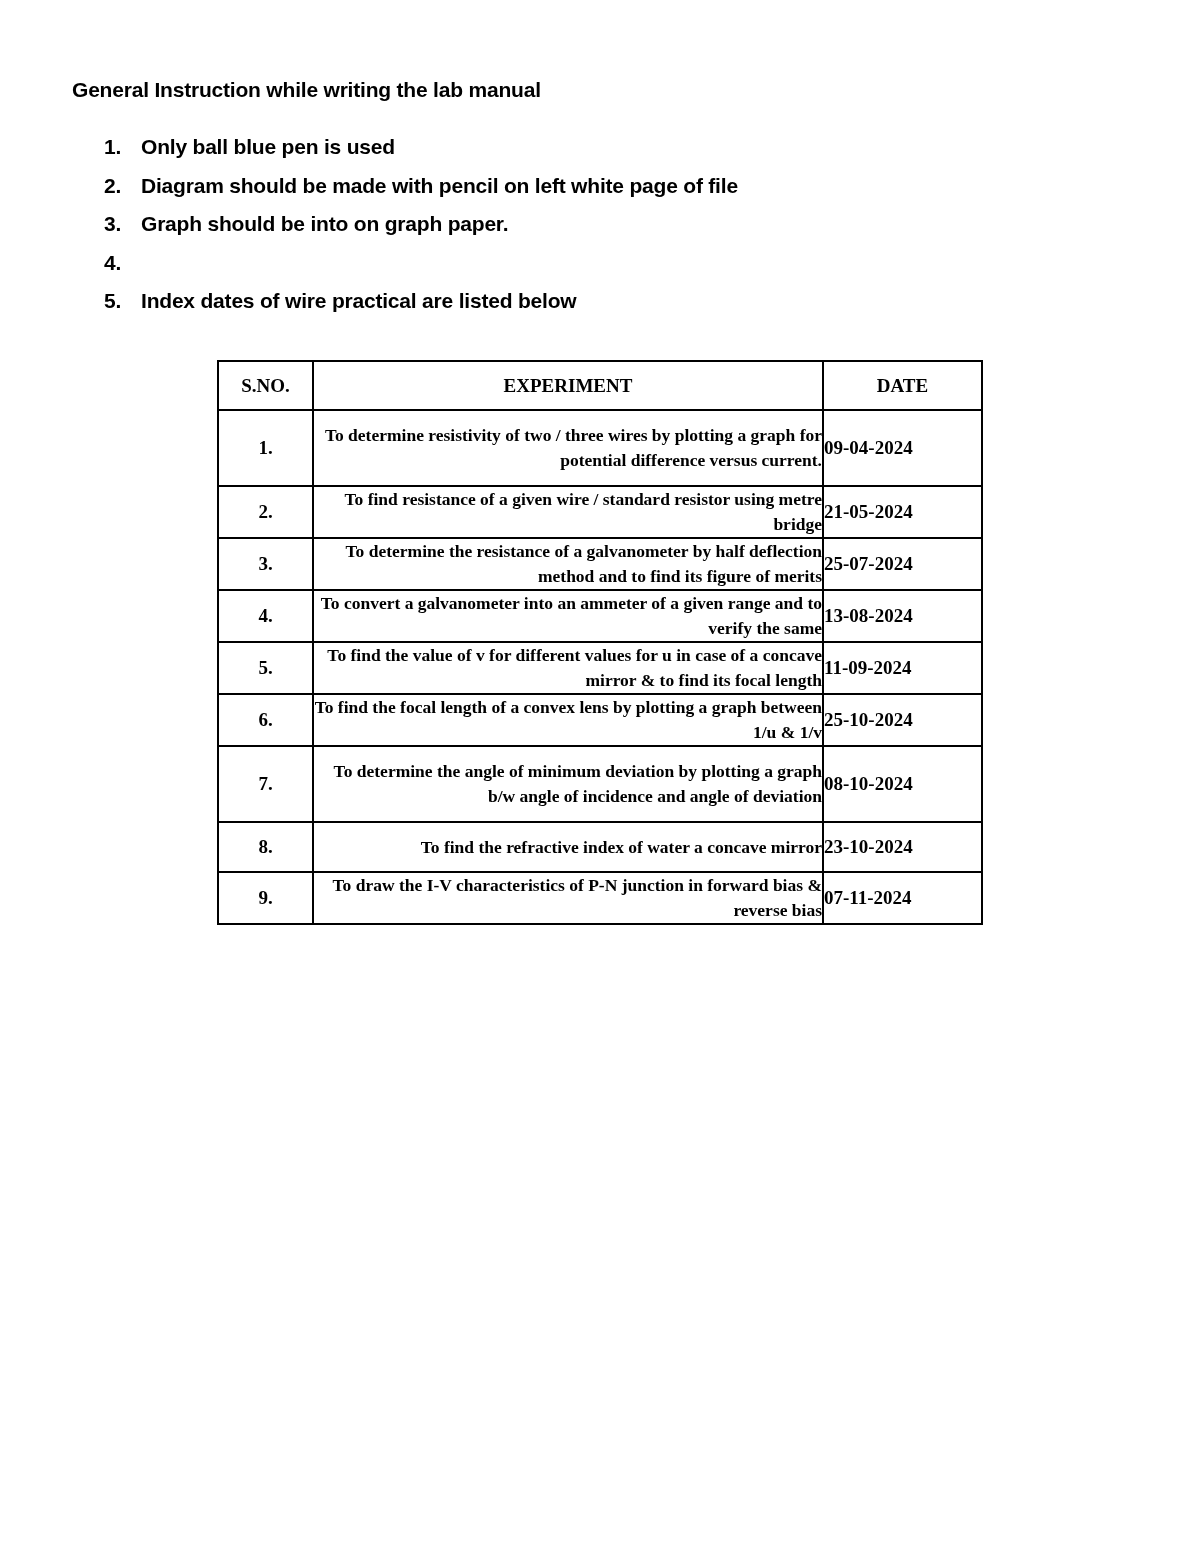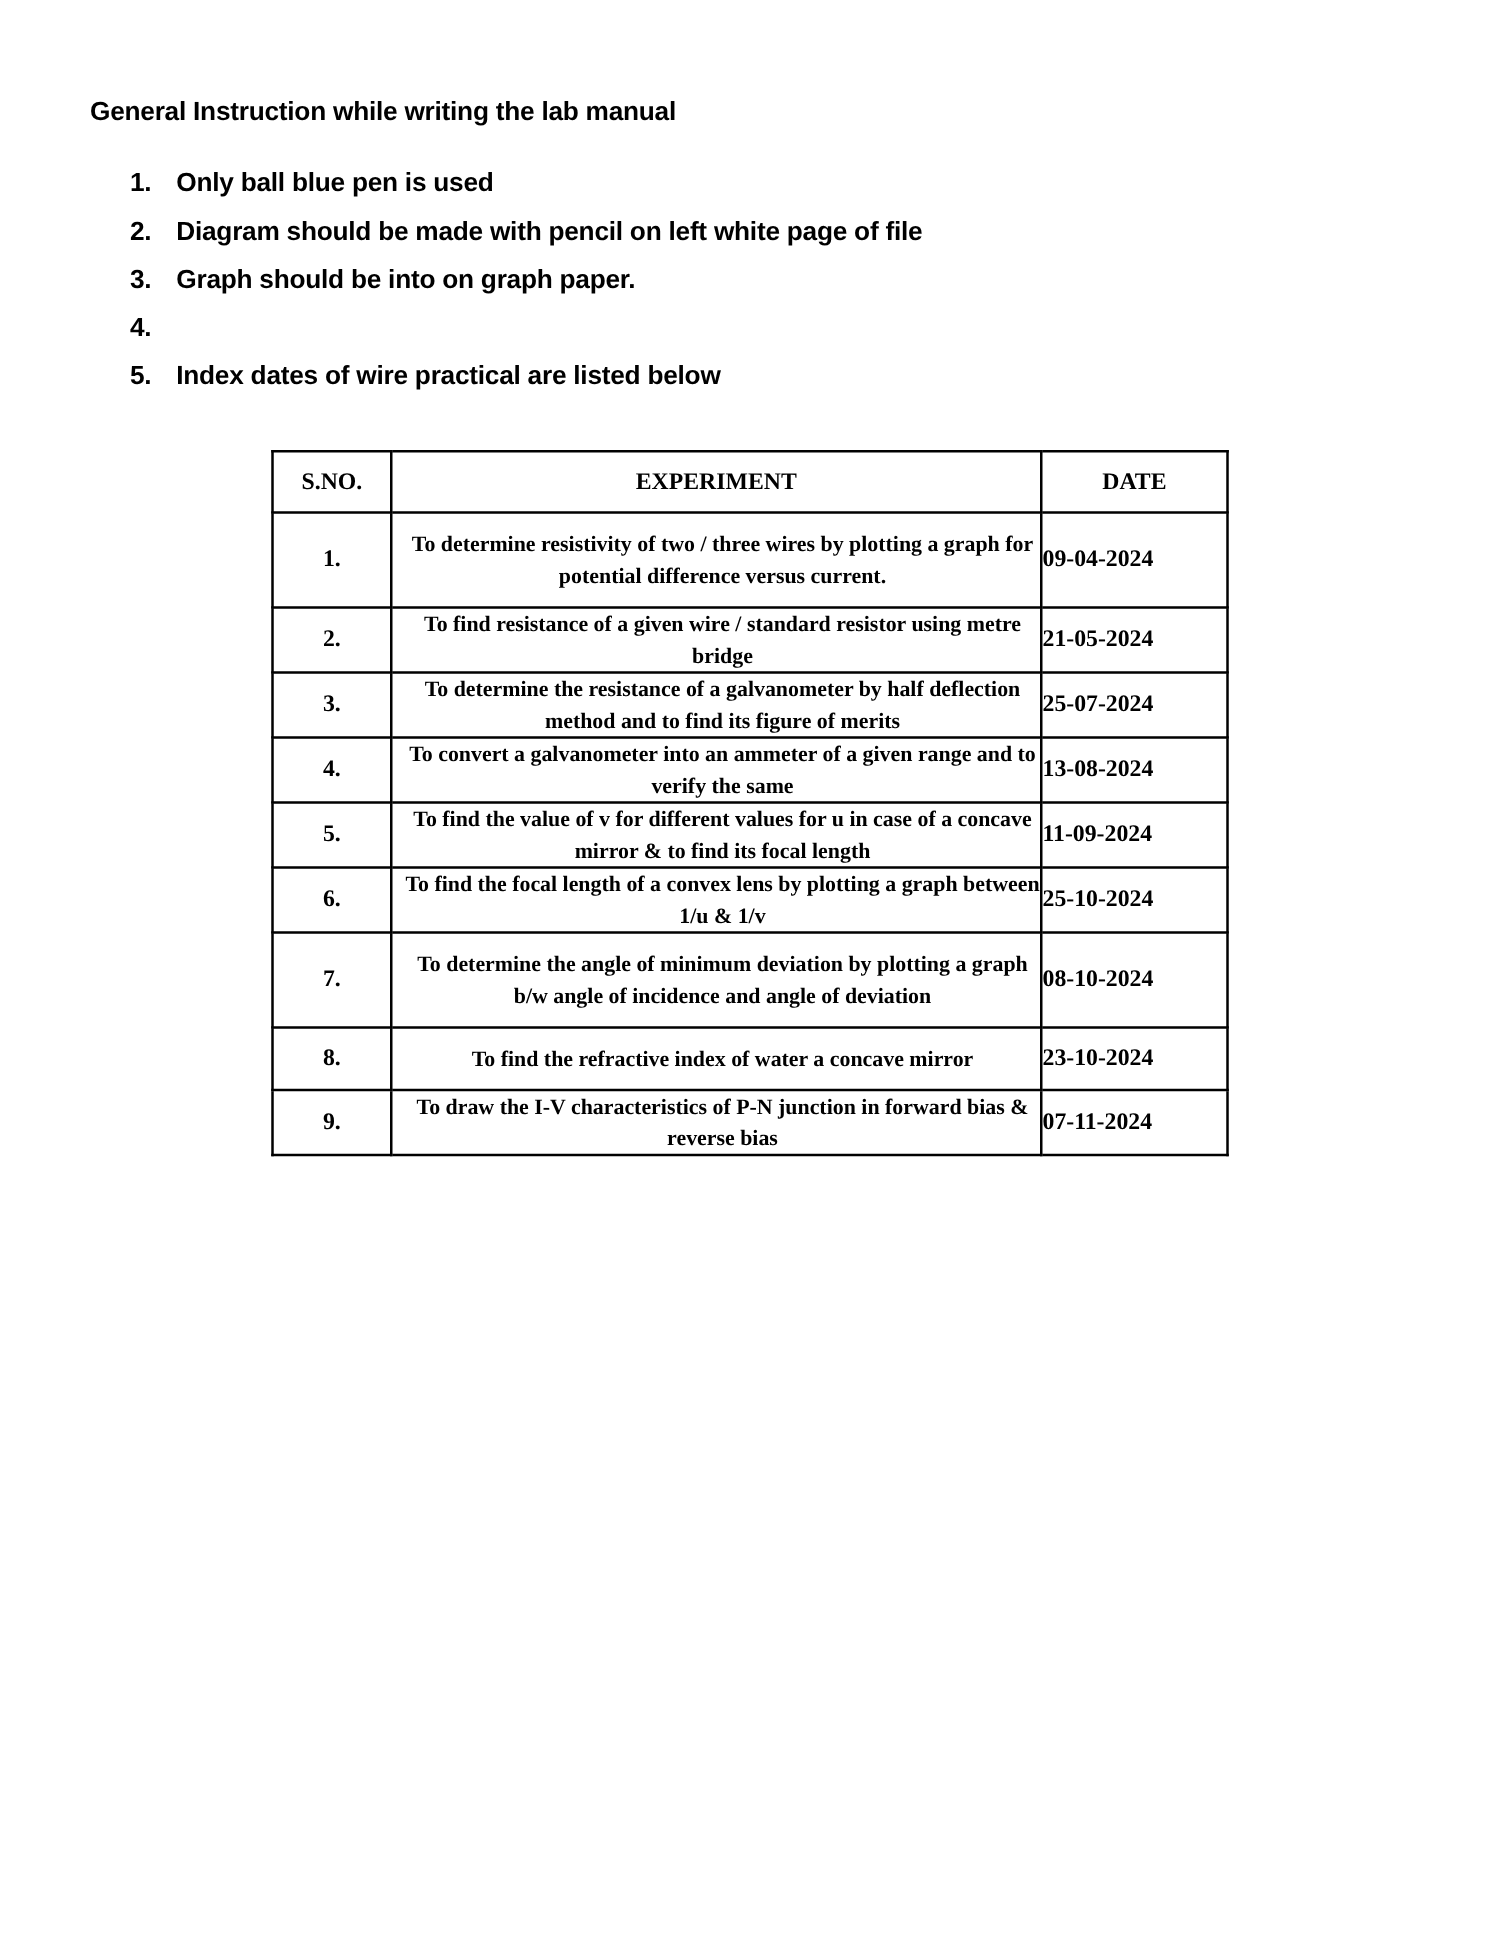--- a/index.html
+++ b/index.html
@@ -17,21 +17,21 @@
     .instr-list li { height: 38.5px; line-height: 28px; display: flex; }
     .instr-list .num { width: 37px; display: inline-block; }
     table.idx {
       position: absolute; left: 217px; top: 360px; width: 766px;
       border-collapse: collapse;
       font-family: "Liberation Serif", serif; font-weight: bold; font-size: 17.5px;
     }
     table.idx th, table.idx td { border: 2px solid #000; padding: 0; }
     table.idx th { height: 47px; font-size: 19px; text-align: center; }
     table.idx td.sno { width: 93px; text-align: center; font-size: 19px; }
-    table.idx td.exp { width: 508px; padding-left: 10px; line-height: 25px; text-align: center; border-radius: 21px; }
+    table.idx td.exp { width: 508px; line-height: 25px; text-align: right; border-radius: 21px; }
     table.idx td.date { font-size: 19px; }
   </style>
 </head>
 <body>
 
 <div class="page">
   <h1 class="heading">General Instruction while writing the lab manual</h1>
 
   <ol class="instr-list">
     <li>

